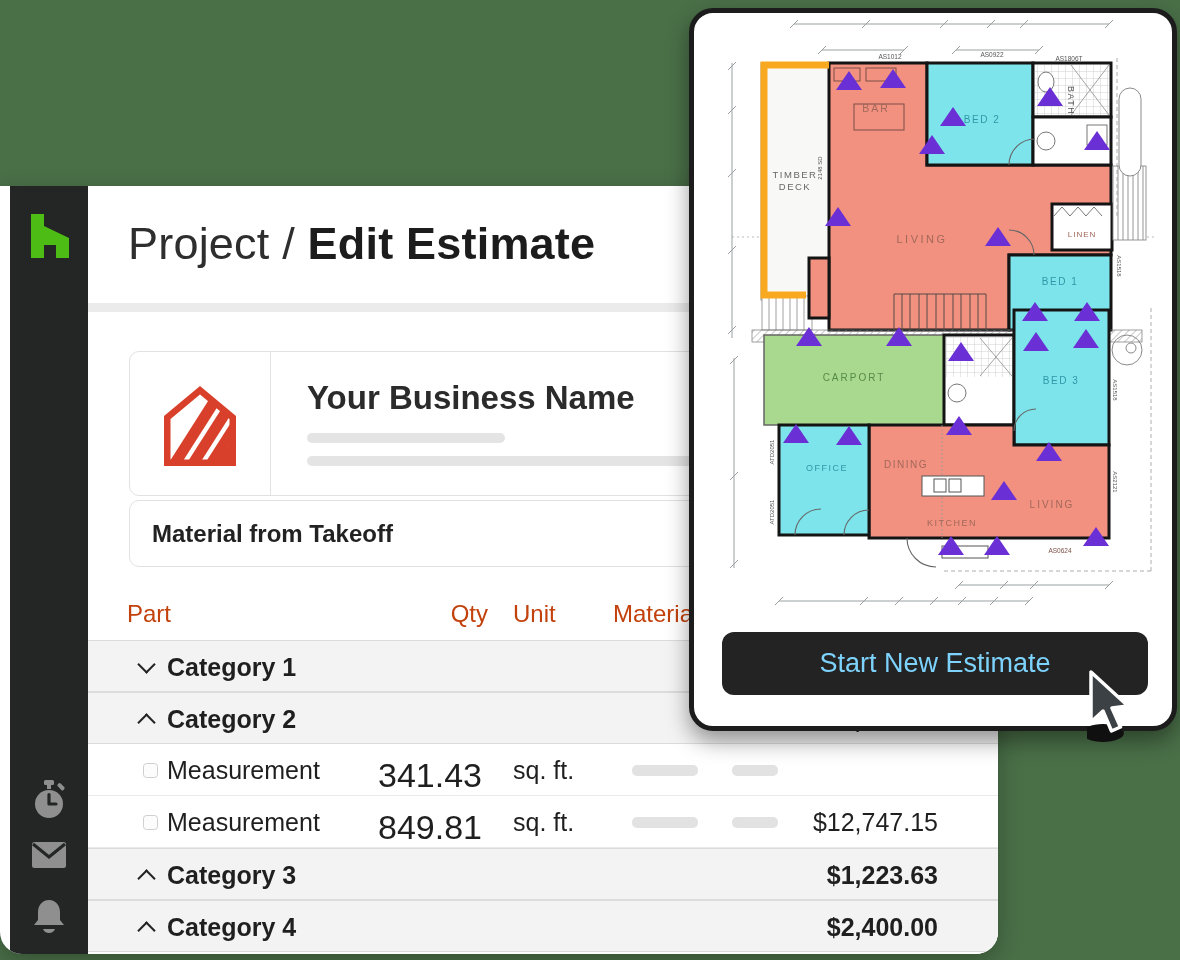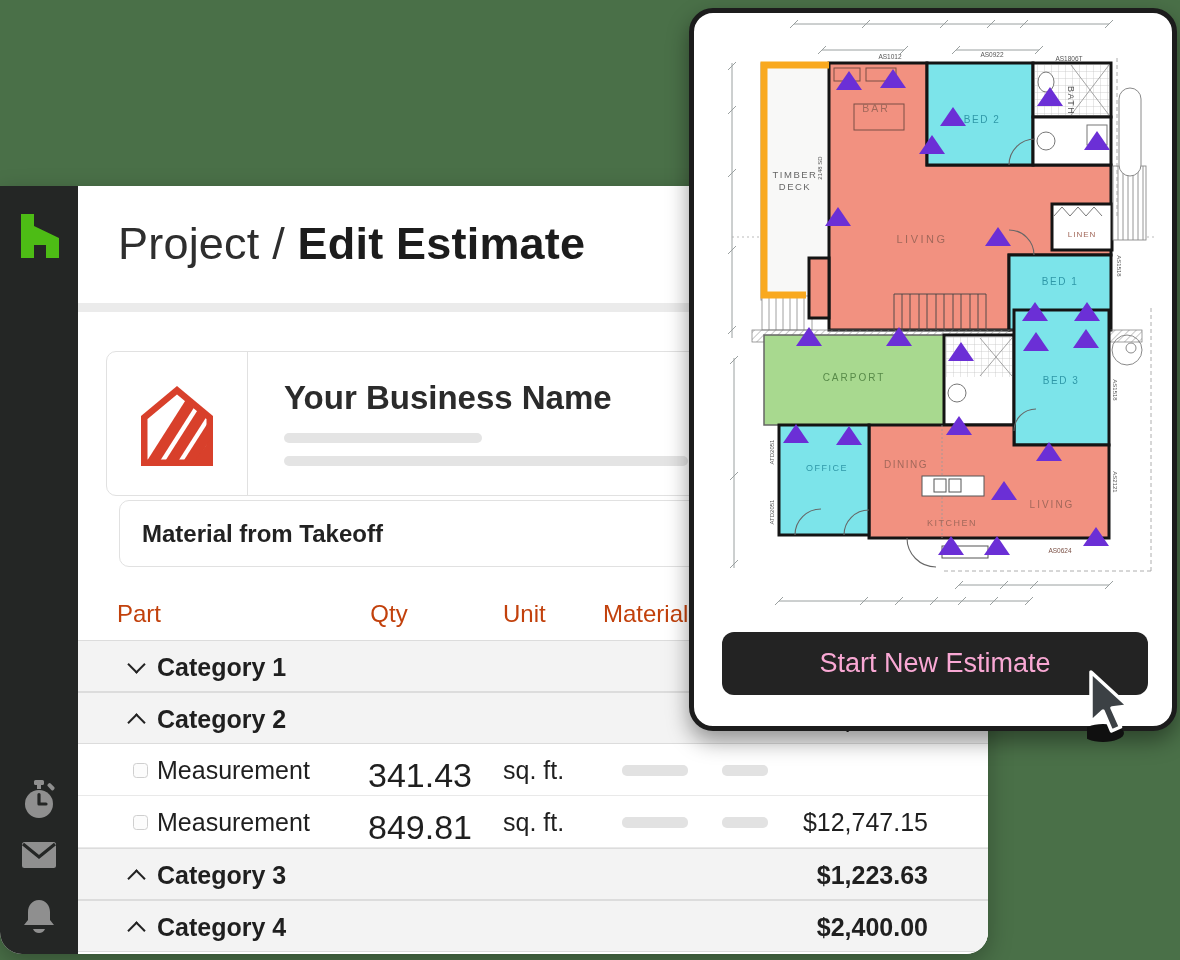--- a/index.html
+++ b/index.html
@@ -6,54 +6,54 @@
   body{
     width:1180px;height:960px;position:relative;overflow:hidden;
     background:#4A7048;
     font-family:"Liberation Sans", sans-serif;
     -webkit-font-smoothing:antialiased;
   }
   
   .window{
     position:absolute;left:0;top:186px;width:988px;height:768px;
     border-radius:0 22px 22px 22px;background:#ffffff;display:flex;
-    box-shadow:0 8px 24px rgba(0,0,0,.28);overflow:hidden;
+    box-shadow:0 8px 24px rgba(0,0,0,.28);overflow:hidden;padding-left:10px;
   }
   .sidebar{
     width:78px;background:#242625;position:relative;flex:0 0 78px;
   }
   .houzz-logo{position:absolute;left:21px;top:28px;}
   .side-icon{position:absolute;left:50%;transform:translateX(-50%);}
   .content{flex:1;position:relative;background:#fff;}
   .titlebar{position:absolute;left:0;top:0;width:100%;height:117px;background:#fff;}
   .title-text{position:absolute;left:40px;top:32px;font-size:45px;color:#2e2e2e;letter-spacing:.2px;white-space:nowrap;}
   .title-text b{color:#1c1c1c;font-weight:700;}
   .header-divider{position:absolute;left:0;top:117px;width:100%;height:9px;background:#ebebeb;}
   
   .biz-card{
-    position:absolute;left:28px;top:165px;width:827px;height:143px;
+    position:absolute;left:41px;top:165px;width:827px;height:143px;
     border:1.5px solid #e1e1e1;border-radius:10px;background:#fff;display:flex;
   }
   .biz-logo-box{width:140px;border-right:1.5px solid #e1e1e1;display:flex;align-items:center;justify-content:center;flex:0 0 140px;}
   .biz-info{position:relative;flex:1;}
   .biz-name{position:absolute;left:36px;top:27px;font-size:33px;font-weight:700;color:#2b2b2b;}
   .ph-bar{position:absolute;background:#e4e4e4;border-radius:5px;height:10px;}
   .ph-bar.b1{left:36px;top:81px;width:198px;}
   .ph-bar.b2{left:36px;top:104px;width:404px;}
   
   .estimate-bar{
     position:absolute;left:41px;top:314px;width:827px;height:65px;
     border:1.5px solid #e1e1e1;border-radius:10px;background:#fff;
   }
   .estimate-bar span{position:absolute;left:22px;top:19px;font-size:24px;font-weight:700;color:#222;}
   
   .thead{position:absolute;left:0;top:408px;width:100%;height:42px;color:#c2410c;font-size:24px;}
   .thead span{position:absolute;top:6px;}
   .th-part{left:39px;}
-  .th-qty{left:240px;width:142px;text-align:center;}
+  .th-qty{left:258px;width:142px;text-align:right;}
   .th-unit{left:425px;}
   .th-material{left:525px;}
   .rows{position:absolute;left:0;top:454px;width:100%;}
   .row{position:relative;width:100%;height:52px;box-sizing:border-box;}
   .row.cat{background:#f3f3f3;border-top:1px solid #dcdcdc;border-bottom:1px solid #dcdcdc;}
   .row.meas{background:#fff;border-bottom:1px solid #e9e9e9;}
   .row .label{position:absolute;left:79px;top:12px;font-size:25px;color:#1f1f1f;}
   .row.cat .label{font-weight:700;}
   .chev{position:absolute;left:52px;width:11px;height:11px;border-right:2.6px solid #222;border-bottom:2.6px solid #222;}
   .chev.down{top:17px;transform:rotate(45deg);}
@@ -68,21 +68,21 @@
   .row.cat .total{font-weight:700;}
   
   .overlay{
     position:absolute;left:689px;top:8px;width:478px;height:713px;
     background:#fff;border:5px solid #1c1c1c;border-radius:24px;
     box-shadow:0 10px 22px rgba(0,0,0,.4);
   }
   .plan-svg{position:absolute;left:0;top:0;}
   .start-btn{
     position:absolute;left:28px;top:619px;width:426px;height:63px;
-    background:#232323;border:none;border-radius:12px;color:#f9a8d4;
+    background:#232323;border:none;border-radius:12px;color:#7dd3fc;
     font-size:27px;font-weight:500;font-family:"Liberation Sans",sans-serif;
     display:flex;align-items:center;justify-content:center;cursor:pointer;
   }
   .cursor{position:absolute;left:1087px;top:670px;z-index:50;}
   svg text{font-family:"Liberation Sans",sans-serif;}
 </style>
 </head>
 <body>
 
 <div class="window">

